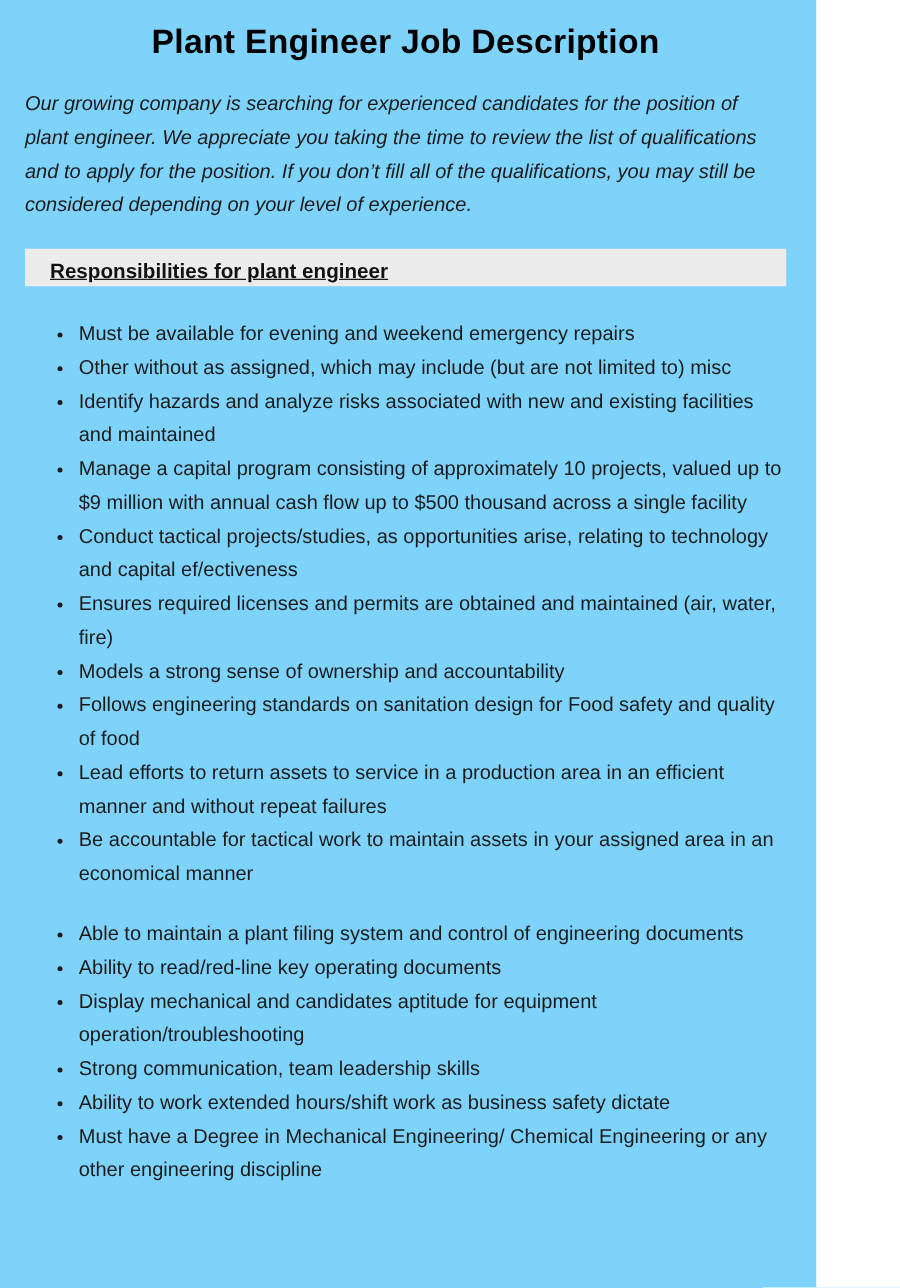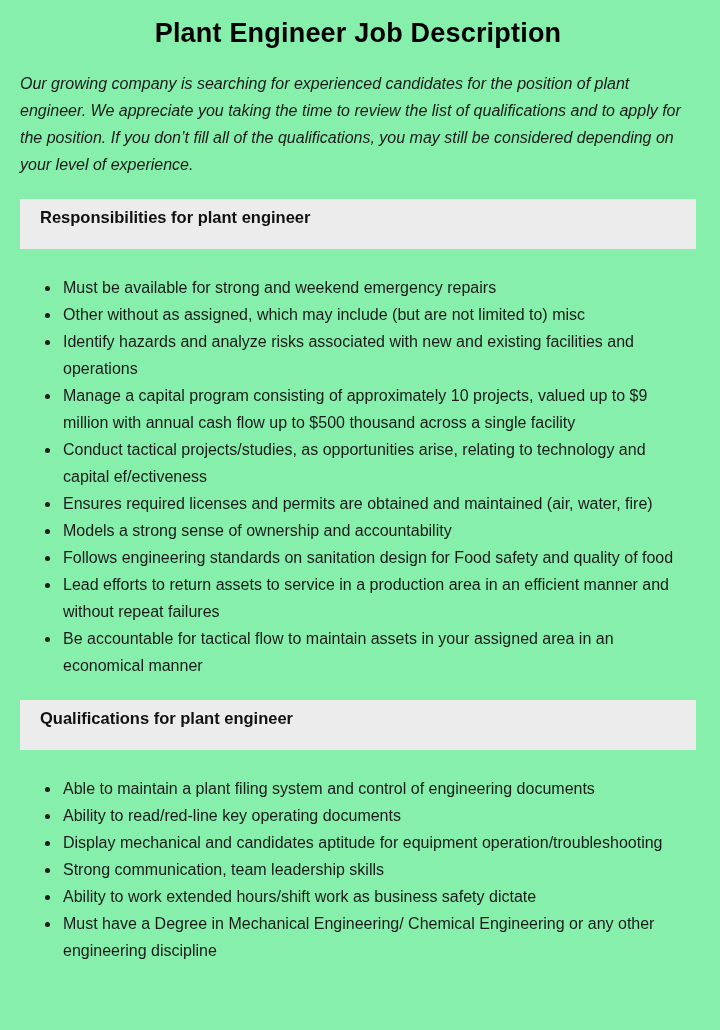--- a/index.html
+++ b/index.html
@@ -7,46 +7,47 @@
     padding: 0;
     background: #ffffff;
   }
   body {
     width: 720px;
     font-family: "Liberation Sans", sans-serif;
     color: #1a1a1a;
     -webkit-font-smoothing: antialiased;
   }
   .page {
-    width: 720px;
+    width: 653px;
     min-height: 1030px;
     box-sizing: border-box;
     padding: 8px 24px 20px 20px;
-    background: #86efac;
+    background: #7dd3fc;
   }
   h1.page-title {
     font-size: 27px;
     line-height: 34px;
     font-weight: 700;
     text-align: center;
     margin: 8px 0 20px 0;
     color: #000000;
     letter-spacing: 0.2px;
   }
   p.intro {
     font-size: 16px;
     line-height: 27px;
     margin: 0 0 21px 0;
     color: #1a1a1a;
     font-style: italic;
   }
   .section-header {
     background: #ececec;
-    padding: 9px 20px 22px 20px;
+    padding: 9px 20px 2px 20px;
     margin: 0 0 25px 0;
+    text-decoration: underline;
   }
   .section-header h2 {
     font-size: 16.5px;
     line-height: 19px;
     font-weight: 700;
     margin: 0;
     color: #111111;
   }
   ul.bullet-list {
     margin: 0 0 21px 0;
@@ -67,35 +68,32 @@
 
   <h1 class="page-title">Plant Engineer Job Description</h1>
 
   <p class="intro">Our growing company is searching for experienced candidates for the position of plant engineer. We appreciate you taking the time to review the list of qualifications and to apply for the position. If you don’t fill all of the qualifications, you may still be considered depending on your level of experience.</p>
 
   <div class="section-header">
     <h2>Responsibilities for plant engineer</h2>
   </div>
 
   <ul class="bullet-list">
-    <li>Must be available for strong and weekend emergency repairs</li>
+    <li>Must be available for evening and weekend emergency repairs</li>
     <li>Other without as assigned, which may include (but are not limited to) misc</li>
-    <li>Identify hazards and analyze risks associated with new and existing facilities and operations</li>
+    <li>Identify hazards and analyze risks associated with new and existing facilities and maintained</li>
     <li>Manage a capital program consisting of approximately 10 projects, valued up to $9 million with annual cash flow up to $500 thousand across a single facility</li>
     <li>Conduct tactical projects/studies, as opportunities arise, relating to technology and capital ef/ectiveness</li>
     <li>Ensures required licenses and permits are obtained and maintained (air, water, fire)</li>
     <li>Models a strong sense of ownership and accountability</li>
     <li>Follows engineering standards on sanitation design for Food safety and quality of food</li>
     <li>Lead efforts to return assets to service in a production area in an efficient manner and without repeat failures</li>
-    <li>Be accountable for tactical flow to maintain assets in your assigned area in an economical manner</li>
+    <li>Be accountable for tactical work to maintain assets in your assigned area in an economical manner</li>
   </ul>
 
-  <div class="section-header">
-    <h2>Qualifications for plant engineer</h2>
-  </div>
 
   <ul class="bullet-list">
     <li>Able to maintain a plant filing system and control of engineering documents</li>
     <li>Ability to read/red-line key operating documents</li>
     <li>Display mechanical and candidates aptitude for equipment operation/troubleshooting</li>
     <li>Strong communication, team leadership skills</li>
     <li>Ability to work extended hours/shift work as business safety dictate</li>
     <li>Must have a Degree in Mechanical Engineering/ Chemical Engineering or any other engineering discipline</li>
   </ul>
 

